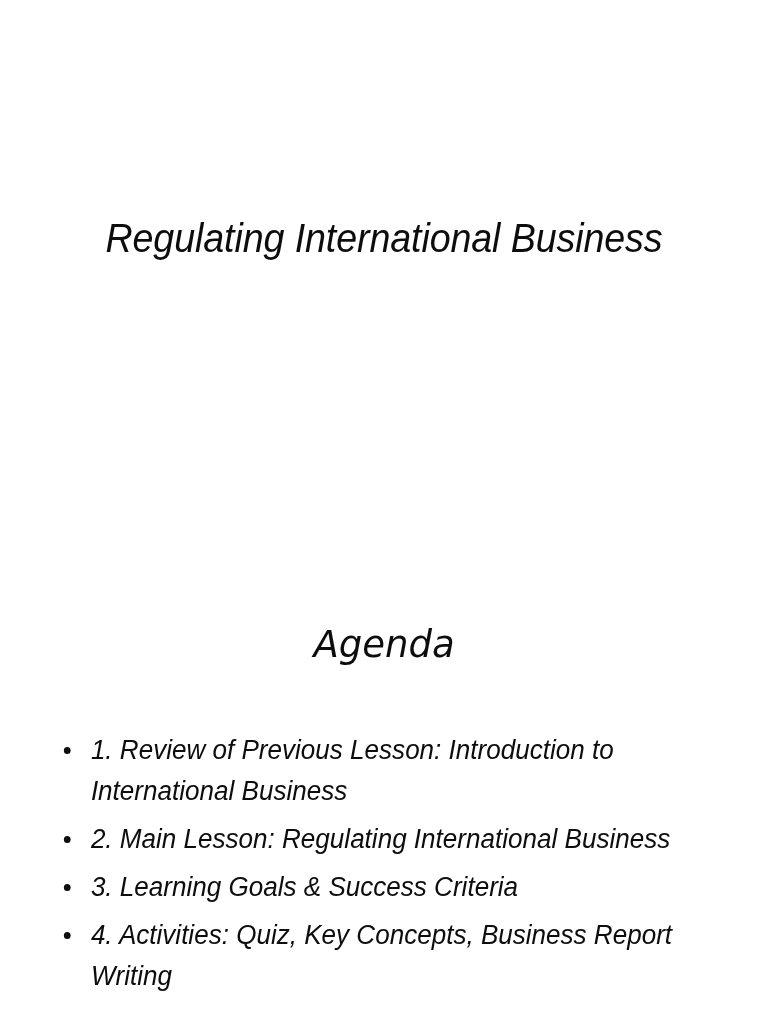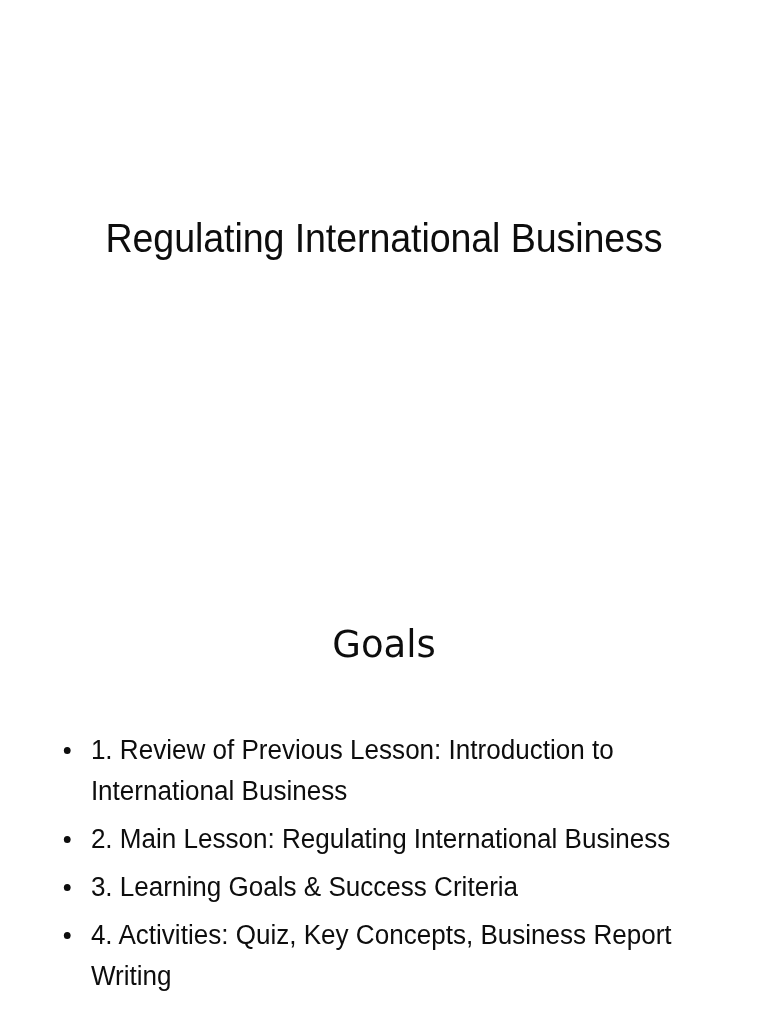--- a/index.html
+++ b/index.html
@@ -8,20 +8,21 @@
     background: #ffffff;
   }
 
   .page {
     position: relative;
     width: 768px;
     height: 1024px;
     background: #ffffff;
     overflow: hidden;
     font-family: "Liberation Sans", "DejaVu Sans", sans-serif;
+    font-style: italic;
     -webkit-font-smoothing: antialiased;
   }
 
   
   .title-block {
     position: absolute;
     left: 0;
     top: 214px;
     width: 768px;
     text-align: center;
@@ -121,21 +122,21 @@
 <body>
 
 <div class="page">
 
   <div class="title-block">
     <h1 class="slide-title">Regulating International Business</h1>
   </div>
 
 
   <div class="agenda-block">
-    <h2 class="agenda-heading">Goals</h2>
+    <h2 class="agenda-heading">Agenda</h2>
   </div>
 
   <ul class="agenda-list">
     <li class="agenda-item">
       <span class="bullet-dot"></span>
       <span class="agenda-item-text">1. Review of Previous Lesson: Introduction to International Business</span>
     </li>
     <li class="agenda-item">
       <span class="bullet-dot"></span>
       <span class="agenda-item-text">2. Main Lesson: Regulating International Business</span>

